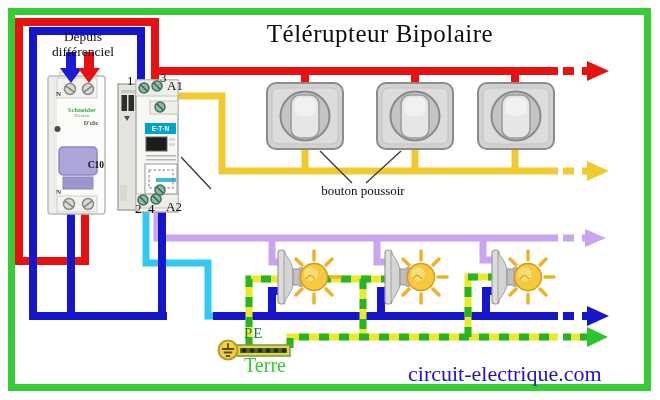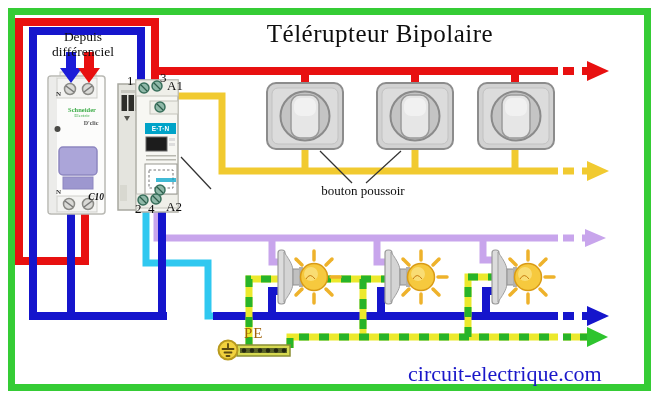--- a/index.html
+++ b/index.html
@@ -6,32 +6,32 @@
   #stage{position:relative;width:660px;height:400px;background:#ffffff;overflow:hidden;
          font-family:"Liberation Serif",serif;}
   #stage svg{position:absolute;left:0;top:0;}
   .lbl{position:absolute;font-family:"Liberation Serif",serif;font-weight:normal;color:#0d0d0d;
        text-align:center;line-height:1.1;}
   .pre{white-space:pre-line;}
   #title{left:208px;top:20px;width:344px;font-size:25px;letter-spacing:.5px;}
   #supply{left:26px;top:30px;width:114px;font-size:13.5px;}
   #relaylbl{left:181px;top:186px;width:114px;font-size:13.5px;}
   #bplbl{left:296px;top:184px;width:134px;font-size:13px;}
-  #pelbl{left:244px;top:325px;width:36px;font-size:15px;color:#a16207;letter-spacing:1px;text-align:left;}
+  #pelbl{left:244px;top:325px;width:36px;font-size:15px;color:#15803d;letter-spacing:1px;text-align:left;}
   #terrelbl{left:226px;top:354px;width:78px;font-size:20px;color:#33cc33;}
   #watermark{left:408px;top:362px;width:242px;font-size:22px;color:#1a17c9;text-align:left;}
   .term{font-size:13px;width:22px;text-align:left;}
   #t1{left:127px;top:74px;} #t3{left:160px;top:71px;}
   #ta1{left:167px;top:79px;} #ta2{left:166px;top:200px;}
   #t2{left:135px;top:202px;} #t4{left:148px;top:202px;}
   .brk{font-weight:bold;}
   #schneider{left:60px;top:106px;width:44px;font-size:6.5px;color:#3fae4a;}
   #electric{left:60px;top:113px;width:44px;font-size:5px;color:#3fae4a;font-weight:normal;}
   #dclic{left:78px;top:120px;width:26px;font-size:6px;color:#555;}
-  #c10{left:76px;top:192px;width:28px;font-size:9.5px;color:#111;text-align:right;font-style:italic;}
+  #c10{left:76px;top:160px;width:28px;font-size:9.5px;color:#111;text-align:right;}
   #ntop{left:56px;top:91px;width:10px;font-size:7px;color:#333;text-align:left;}
   #nbot{left:56px;top:189px;width:10px;font-size:7px;color:#333;text-align:left;}
   #eaton{left:145px;top:123px;width:31px;height:11px;font-size:6.5px;line-height:11px;
          color:#fff;font-family:"Liberation Sans",sans-serif;font-weight:bold;}
 </style>
 </head>
 <body>
 
 <div id="stage">
 
@@ -273,20 +273,21 @@
     <path d="M401 151 L366 183"></path>
     <path d="M181 157 L211 189"></path>
   </g>
 </svg>
 
 <div class="lbl" id="title">Télérupteur Bipolaire</div>
 <div class="lbl pre" id="supply">Depuis
 différenciel</div>
 <div class="lbl" id="bplbl">bouton poussoir</div>
 <div class="lbl" id="pelbl">PE</div>
+<div class="lbl" id="terrelbl">Terre</div>
 <div class="lbl" id="watermark">circuit-electrique.com</div>
 
 <div class="lbl term" id="t1">1</div>
 <div class="lbl term" id="t3">3</div>
 <div class="lbl term" id="ta1">A1</div>
 <div class="lbl term" id="ta2">A2</div>
 <div class="lbl term" id="t2">2</div>
 <div class="lbl term" id="t4">4</div>
 
 <div class="lbl brk" id="schneider">Schneider</div>

